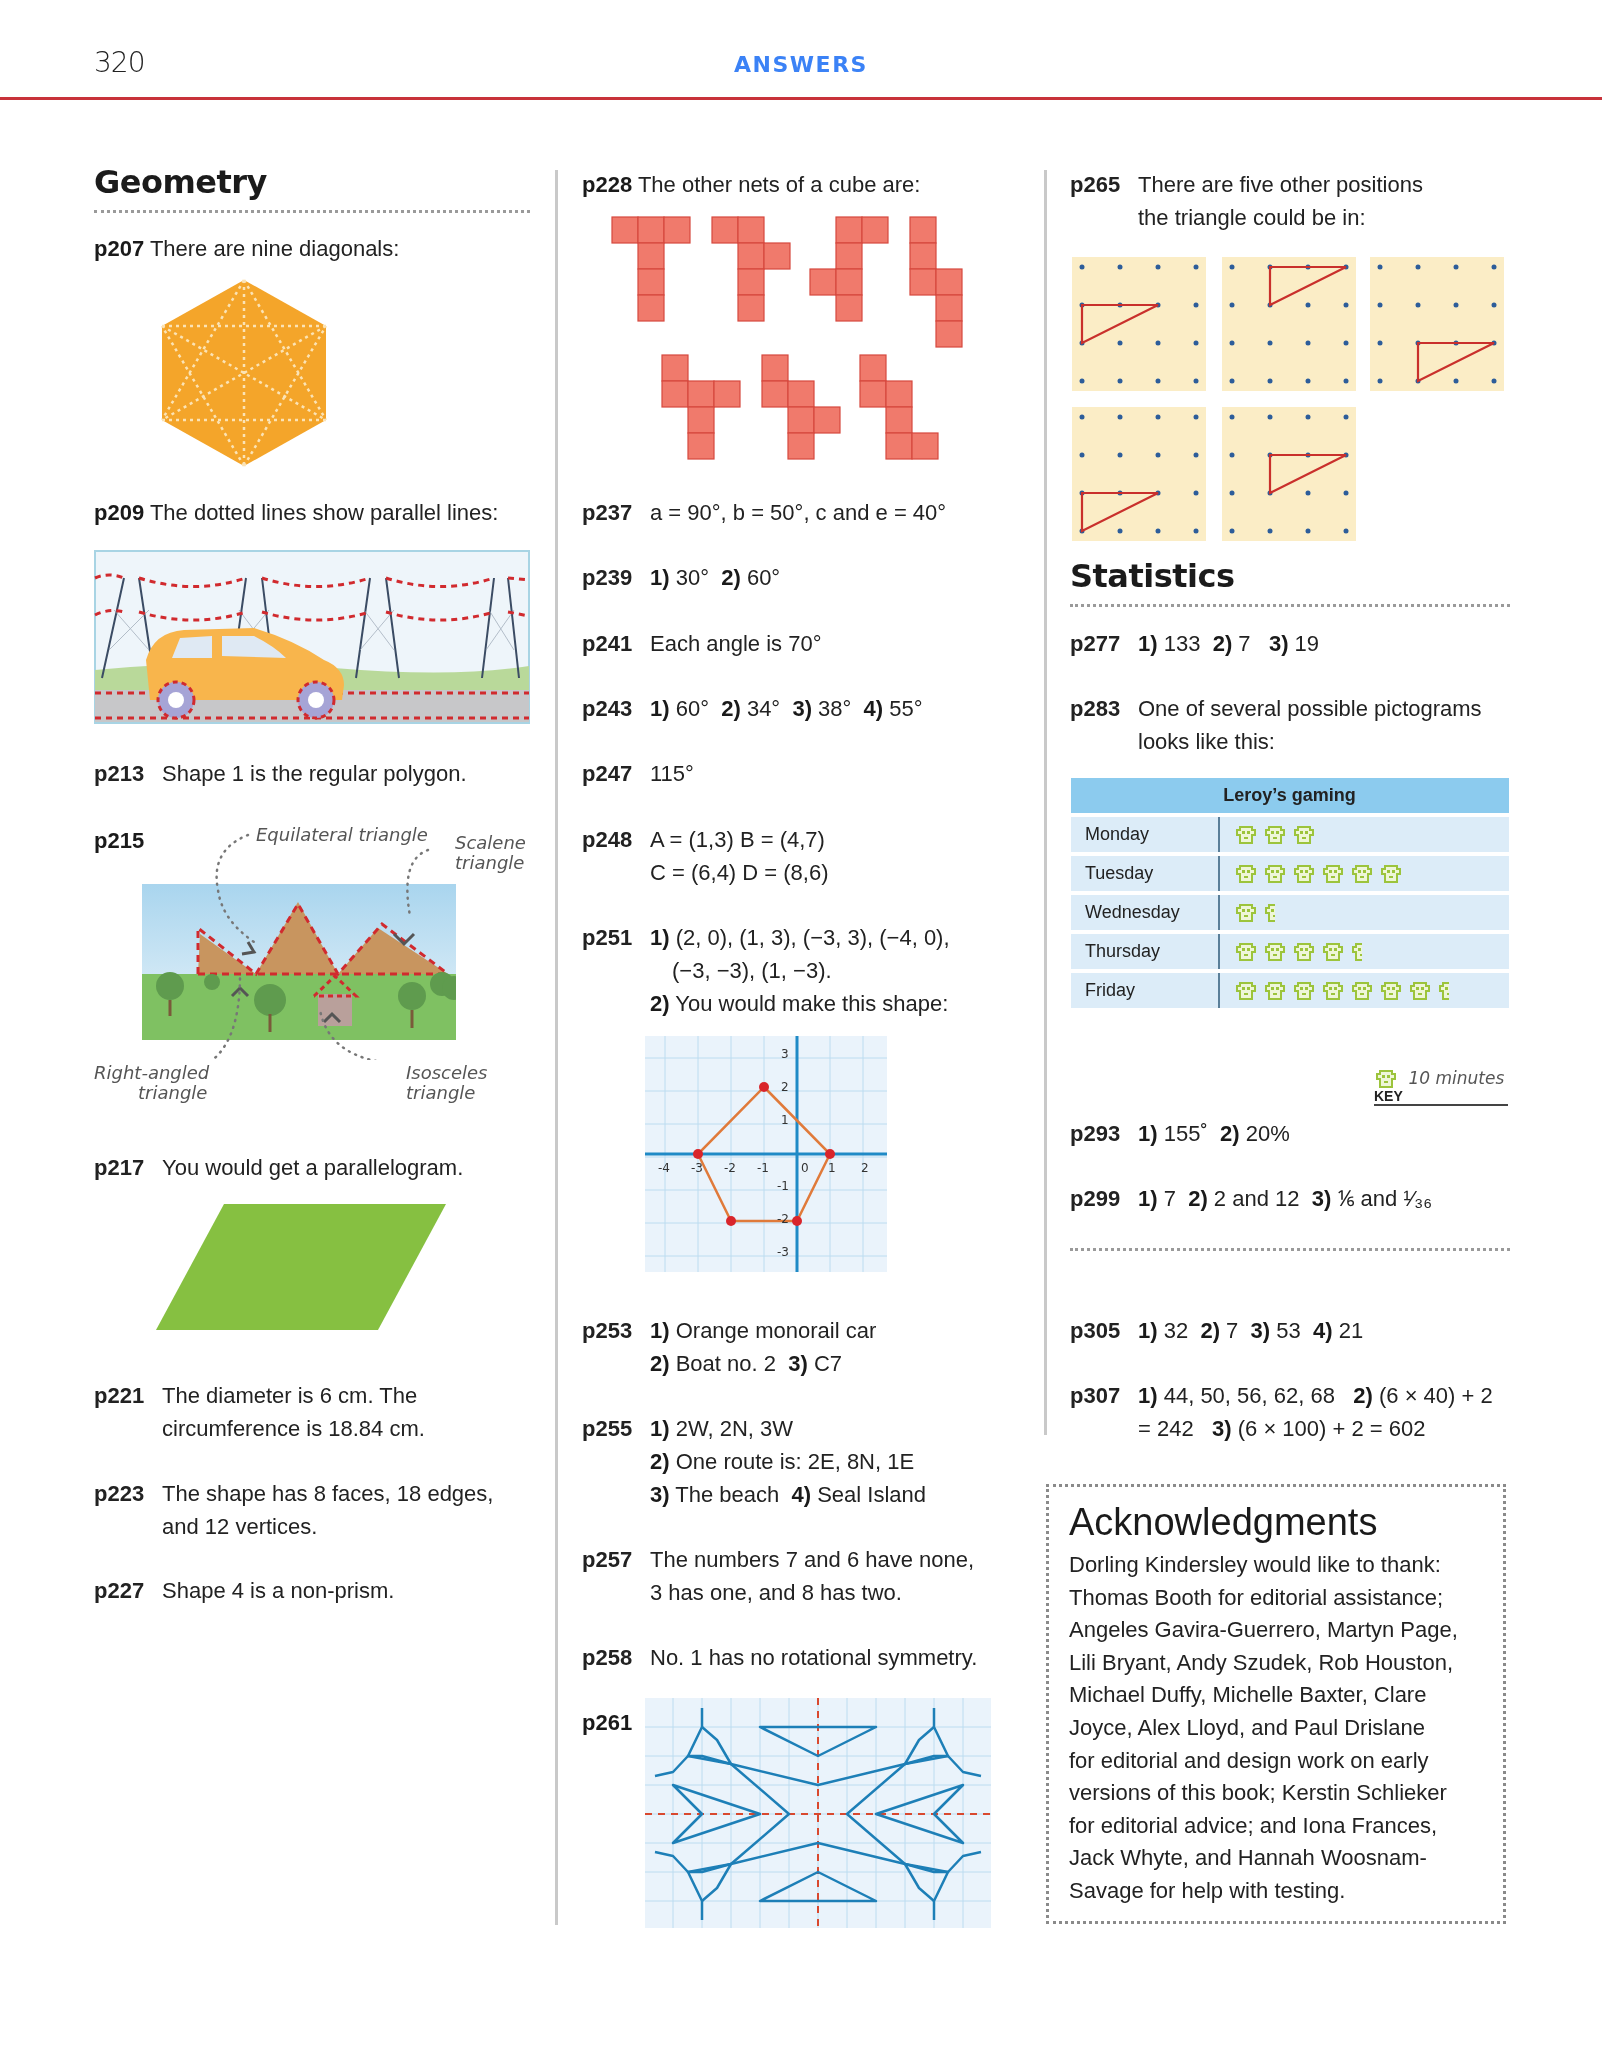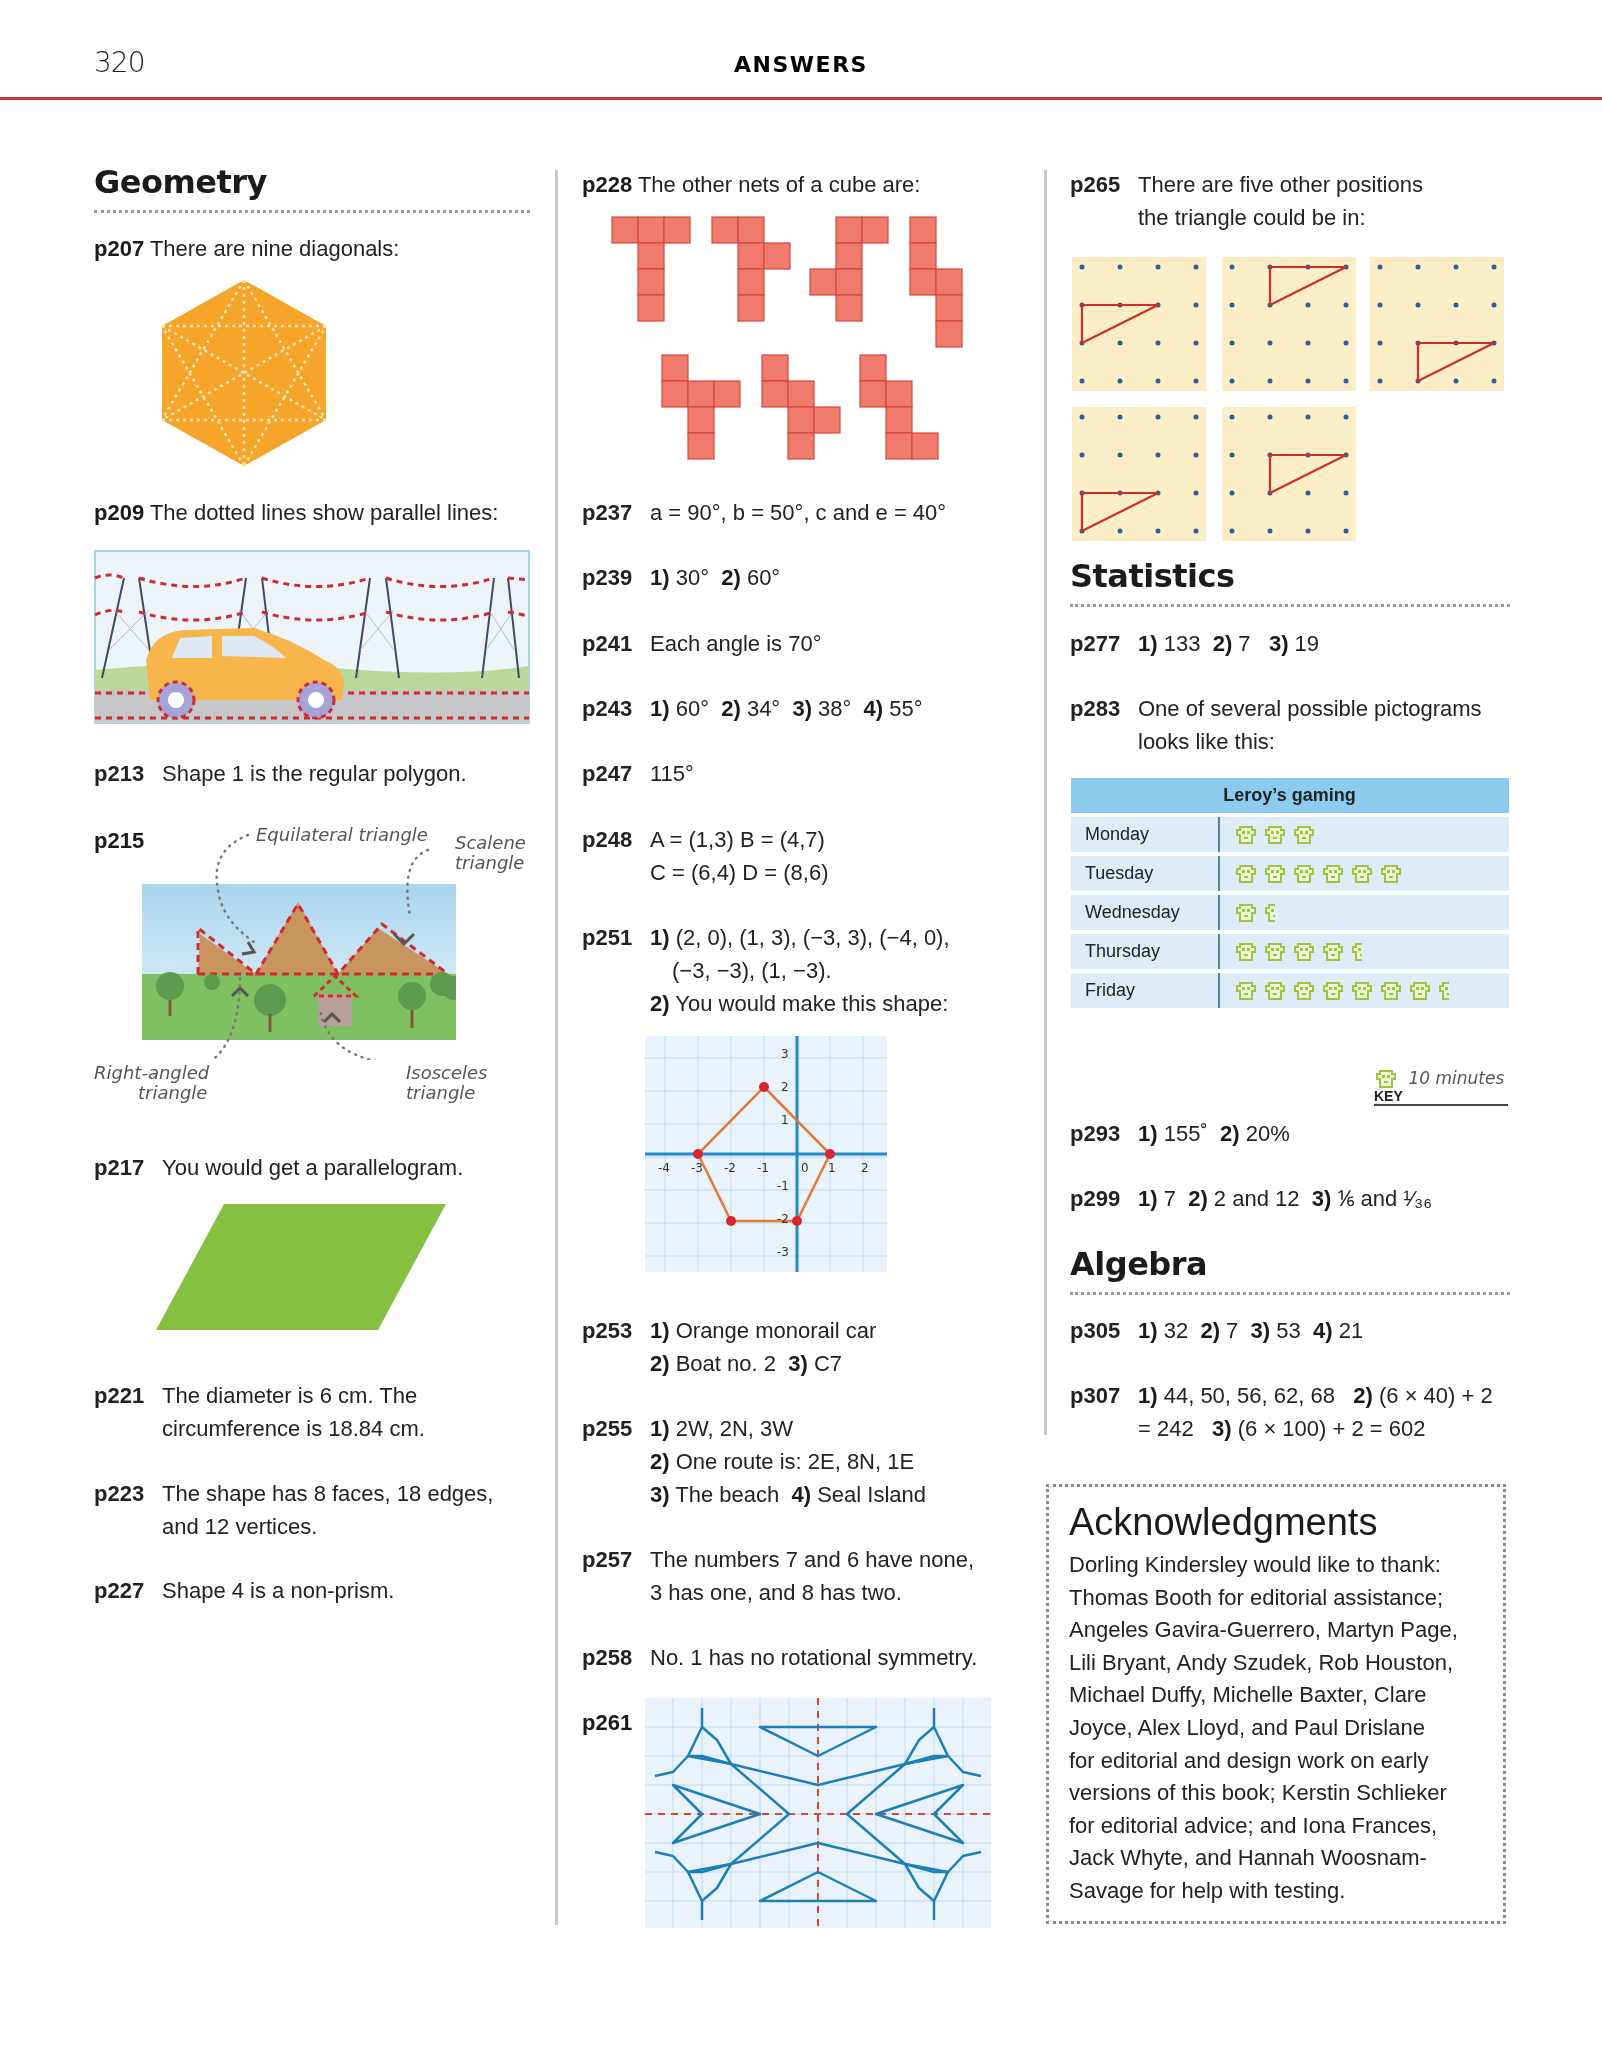--- a/index.html
+++ b/index.html
@@ -1,18 +1,18 @@
 <!DOCTYPE html>
 <html><head>
 <meta charset="utf-8">
 <style>
   html,body{margin:0;padding:0;background:#fff;}
   body{width:1602px;height:2048px;position:relative;overflow:hidden;font-family:"DejaVu Sans",sans-serif;color:#222;}
   .hdr-num{position:absolute;left:94px;top:46px;font-size:28px;font-family:"DejaVu Sans",sans-serif;font-weight:300;color:#222;letter-spacing:-1px;}
-  .hdr-title{position:absolute;left:0;width:1602px;top:52px;text-align:center;font-size:22px;font-weight:bold;letter-spacing:1.5px;color:#000000;}
+  .hdr-title{position:absolute;left:0;width:1602px;top:52px;text-align:center;font-size:22px;font-weight:bold;letter-spacing:1.5px;color:#3b82f6;}
   .hdr-rule{position:absolute;left:0;top:97px;width:1602px;height:3px;background:#c8323a;}
   .col{position:absolute;top:160px;}
   .c1{left:94px;width:436px;}
   .vline{position:absolute;width:3px;background:#c9c9c9;}
   .sec{font-size:32px;font-weight:bold;color:#1b1b1b;margin:0;letter-spacing:-0.5px;line-height:44px;}
   .dots{height:0;border-bottom:3px dotted #9a9a9a;margin-top:6px;}
   .ans{font-size:22px;line-height:33px;color:#222;font-family:"Liberation Sans",sans-serif;position:absolute;}
   .ans b{font-weight:bold;color:#1a1a1a;}
   .pg{font-weight:bold;display:inline-block;width:68px;}
   .ind{padding-left:68px;display:block;}
@@ -650,21 +650,20 @@
 </div>
 
 <div class="ans" style="left:1070px;top:1117px;">
   <span class="pg">p293</span><b>1)</b> <span>155˚</span>&nbsp; <b>2)</b> <span>20%</span>
 </div>
 <div class="ans" style="left:1070px;top:1182px;">
   <span class="pg">p299</span><b>1)</b> <span>7</span>&nbsp; <b>2)</b> <span>2 and 12</span>&nbsp; <b>3)</b> <span>⅙ and ¹⁄₃₆</span>
 </div>
 
 <div class="abs" style="left:1070px;top:1242px;width:440px;">
-  <h2 class="sec">Algebra</h2>
   <div class="dots"></div>
 </div>
 <div class="ans" style="left:1070px;top:1314px;">
   <span class="pg">p305</span><b>1)</b> <span>32</span>&nbsp; <b>2)</b> <span>7</span>&nbsp; <b>3)</b> <span>53</span>&nbsp; <b>4)</b> <span>21</span>
 </div>
 <div class="ans" style="left:1070px;top:1379px;width:450px;">
   <span class="pg">p307</span><b>1)</b> <span>44, 50, 56, 62, 68</span>&nbsp;&nbsp; <b>2)</b> <span>(6 × 40) + 2</span>
   <span class="ind"><span>= 242</span>&nbsp;&nbsp; <b>3)</b> <span>(6 × 100) + 2 = 602</span></span>
 </div>
 

